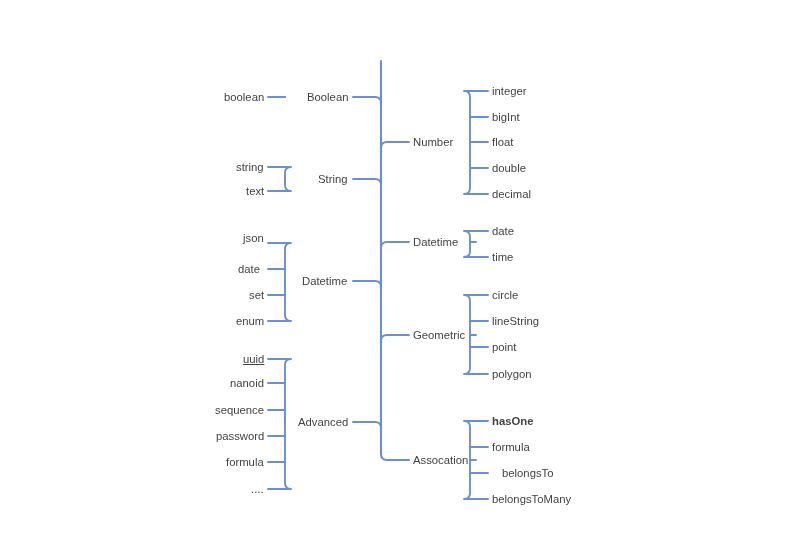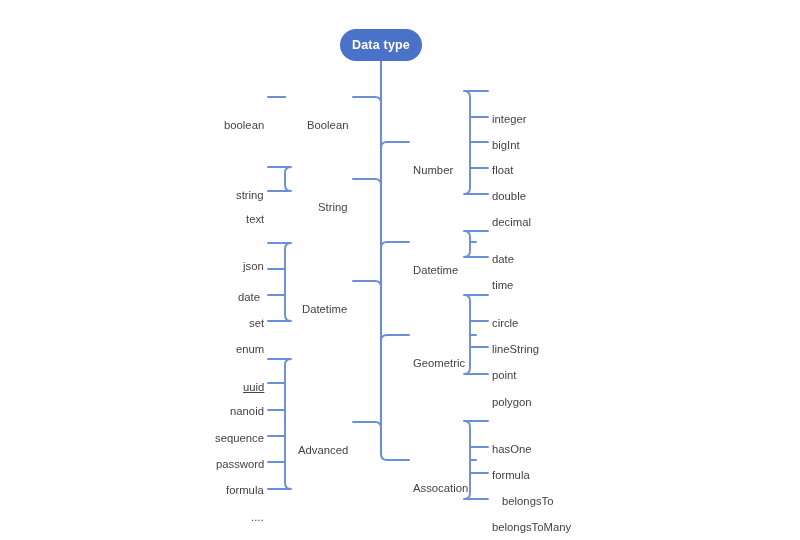--- a/index.html
+++ b/index.html
@@ -34,21 +34,20 @@
     justify-content: center;
     letter-spacing: 0.2px;
     white-space: nowrap;
   }
   .label {
     position: absolute;
     font-size: 11.3px;
     color: #434343;
     white-space: nowrap;
     line-height: 1;
-    margin-top: 28px;
   }
   .label.right-align {
     text-align: right;
   }
   .label.left-align {
     text-align: left;
   }
 </style>
 </head>
 <body>
@@ -88,23 +87,20 @@
       <path d="M 476 335 L 470 335" fill="none" stroke="#6b8fd4" stroke-width="1.9" stroke-linecap="round" stroke-linejoin="round"></path>
       <path d="M 488 295 L 464 295 Q 470 295 470 301 L 470 368 Q 470 374 464 374 L 488 374" fill="none" stroke="#6b8fd4" stroke-width="1.9" stroke-linecap="round" stroke-linejoin="round"></path>
       <path d="M 470 321 L 488 321" fill="none" stroke="#6b8fd4" stroke-width="1.9" stroke-linecap="round" stroke-linejoin="round"></path>
       <path d="M 470 347 L 488 347" fill="none" stroke="#6b8fd4" stroke-width="1.9" stroke-linecap="round" stroke-linejoin="round"></path>
       <path d="M 476 460 L 470 460" fill="none" stroke="#6b8fd4" stroke-width="1.9" stroke-linecap="round" stroke-linejoin="round"></path>
       <path d="M 488 421 L 464 421 Q 470 421 470 427 L 470 493 Q 470 499 464 499 L 488 499" fill="none" stroke="#6b8fd4" stroke-width="1.9" stroke-linecap="round" stroke-linejoin="round"></path>
       <path d="M 470 447 L 488 447" fill="none" stroke="#6b8fd4" stroke-width="1.9" stroke-linecap="round" stroke-linejoin="round"></path>
       <path d="M 470 473 L 488 473" fill="none" stroke="#6b8fd4" stroke-width="1.9" stroke-linecap="round" stroke-linejoin="round"></path>
     </svg>
 
-  <div class="root-node" id="root-node" style="left: 340px; top: 29px; width: 82px; height: 32px;">
-    <span>Data type</span>
-  </div>
 
   <div id="labels">
       <div class="label right-align" style="top: 91.5px; left: 307px;">Boolean</div>
       <div class="label right-align" style="top: 91.5px; left: 224px;">boolean</div>
       <div class="label right-align" style="top: 173.5px; left: 318px;">String</div>
       <div class="label right-align" style="top: 161.5px; left: 236px;">string</div>
       <div class="label right-align" style="top: 185.5px; left: 246px;">text</div>
       <div class="label right-align" style="top: 275.5px; left: 302px;">Datetime</div>
       <div class="label right-align" style="top: 233px; left: 243px;">json</div>
       <div class="label right-align" style="top: 263.5px; left: 238px;">date</div>
@@ -125,19 +121,19 @@
       <div class="label left-align" style="top: 188.5px; left: 492px;">decimal</div>
       <div class="label left-align" style="top: 236.5px; left: 413px;">Datetime</div>
       <div class="label left-align" style="top: 225.5px; left: 492px;">date</div>
       <div class="label left-align" style="top: 251.5px; left: 492px;">time</div>
       <div class="label left-align" style="top: 329.5px; left: 413px;">Geometric</div>
       <div class="label left-align" style="top: 289.5px; left: 492px;">circle</div>
       <div class="label left-align" style="top: 315.5px; left: 492px;">lineString</div>
       <div class="label left-align" style="top: 341.5px; left: 492px;">point</div>
       <div class="label left-align" style="top: 368.5px; left: 492px;">polygon</div>
       <div class="label left-align" style="top: 454.5px; left: 413px;">Assocation</div>
-      <div class="label left-align" style="top: 415.5px; left: 492px;">hasOne</div>
+      <div class="label left-align" style="top: 415.5px; left: 492px; font-weight: bold;">hasOne</div>
       <div class="label left-align" style="top: 441.5px; left: 492px;">formula</div>
       <div class="label left-align" style="top: 467.5px; left: 492px; padding-left: 10px;">belongsTo</div>
       <div class="label left-align" style="top: 493.5px; left: 492px;">belongsToMany</div>
     </div>
 
 </div>
 
 </body></html>

